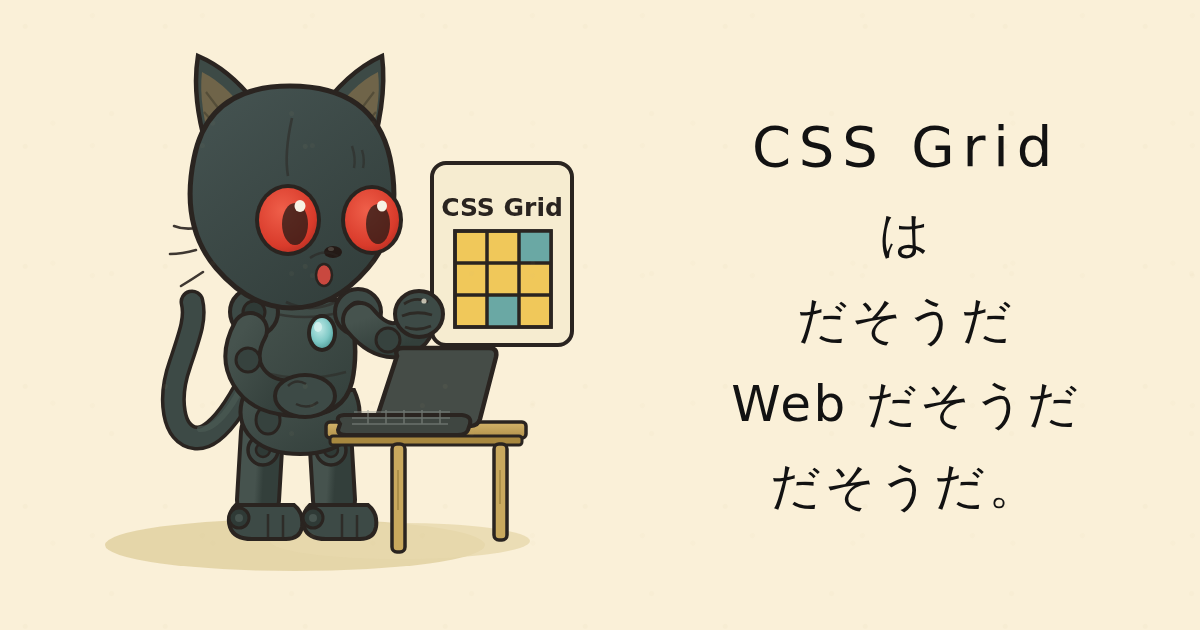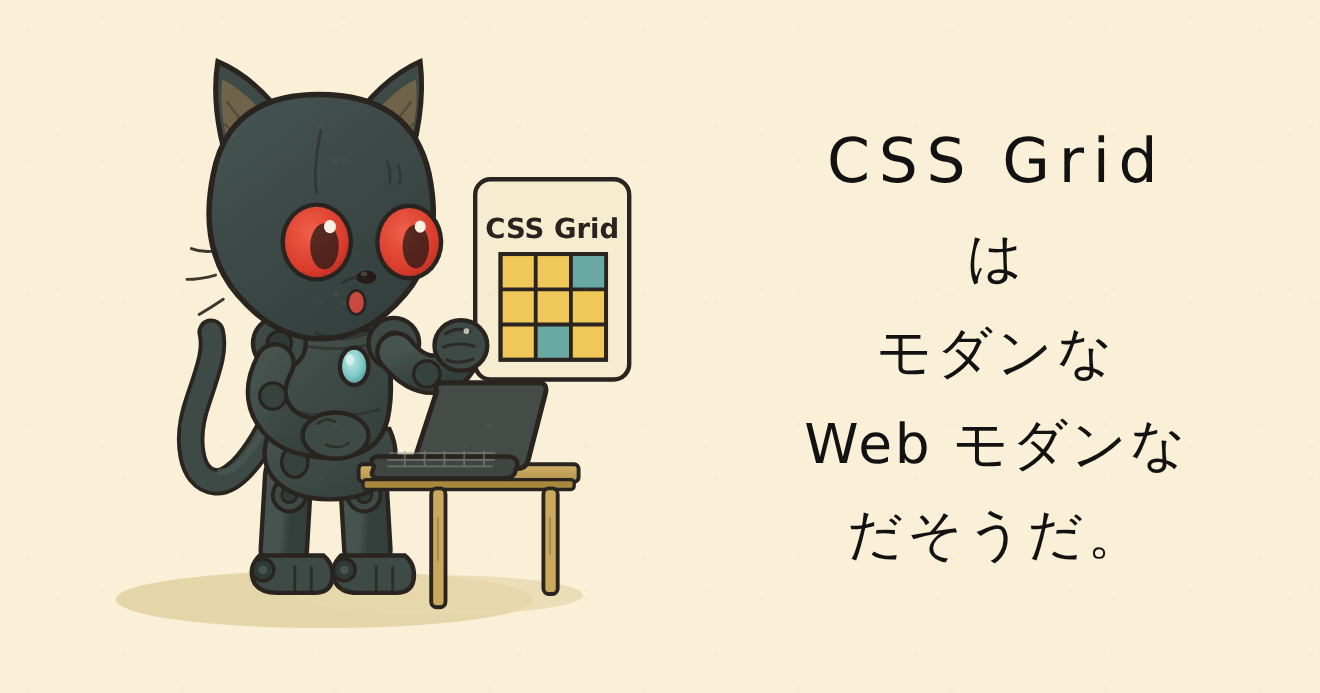--- a/index.html
+++ b/index.html
@@ -251,19 +251,19 @@
         <path d="M203 272 q-12 8 -22 14"></path>
       </g>
 
       <path d="M286 302 q24 12 50 0" fill="none" stroke="#2a2420" stroke-width="3" opacity=".5"></path>
     </g>
   </svg>
 
   <div id="text-block">
     <div class="tline l1">CSS Grid</div>
     <div class="tline l2">は</div>
-    <div class="tline l3">モダンな</div>
-    <div class="tline l4">Web モダンな</div>
+    <div class="tline l3">だそうだ</div>
+    <div class="tline l4">Web だそうだ</div>
     <div class="tline l5">だそうだ。</div>
   </div>
 
   <div id="grain"></div>
 </div>
 
 </body></html>

